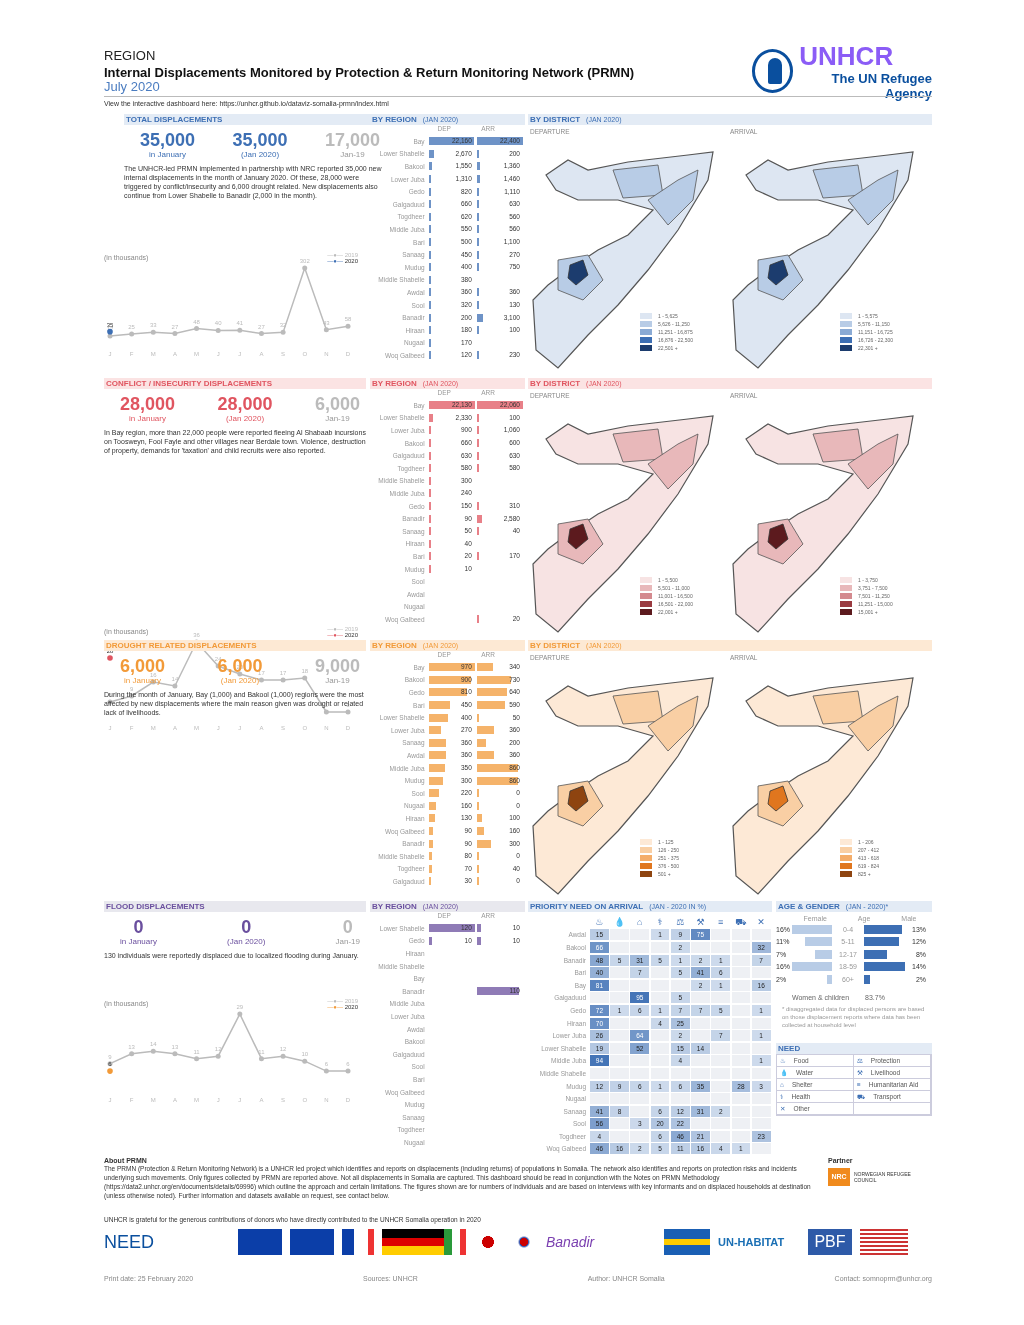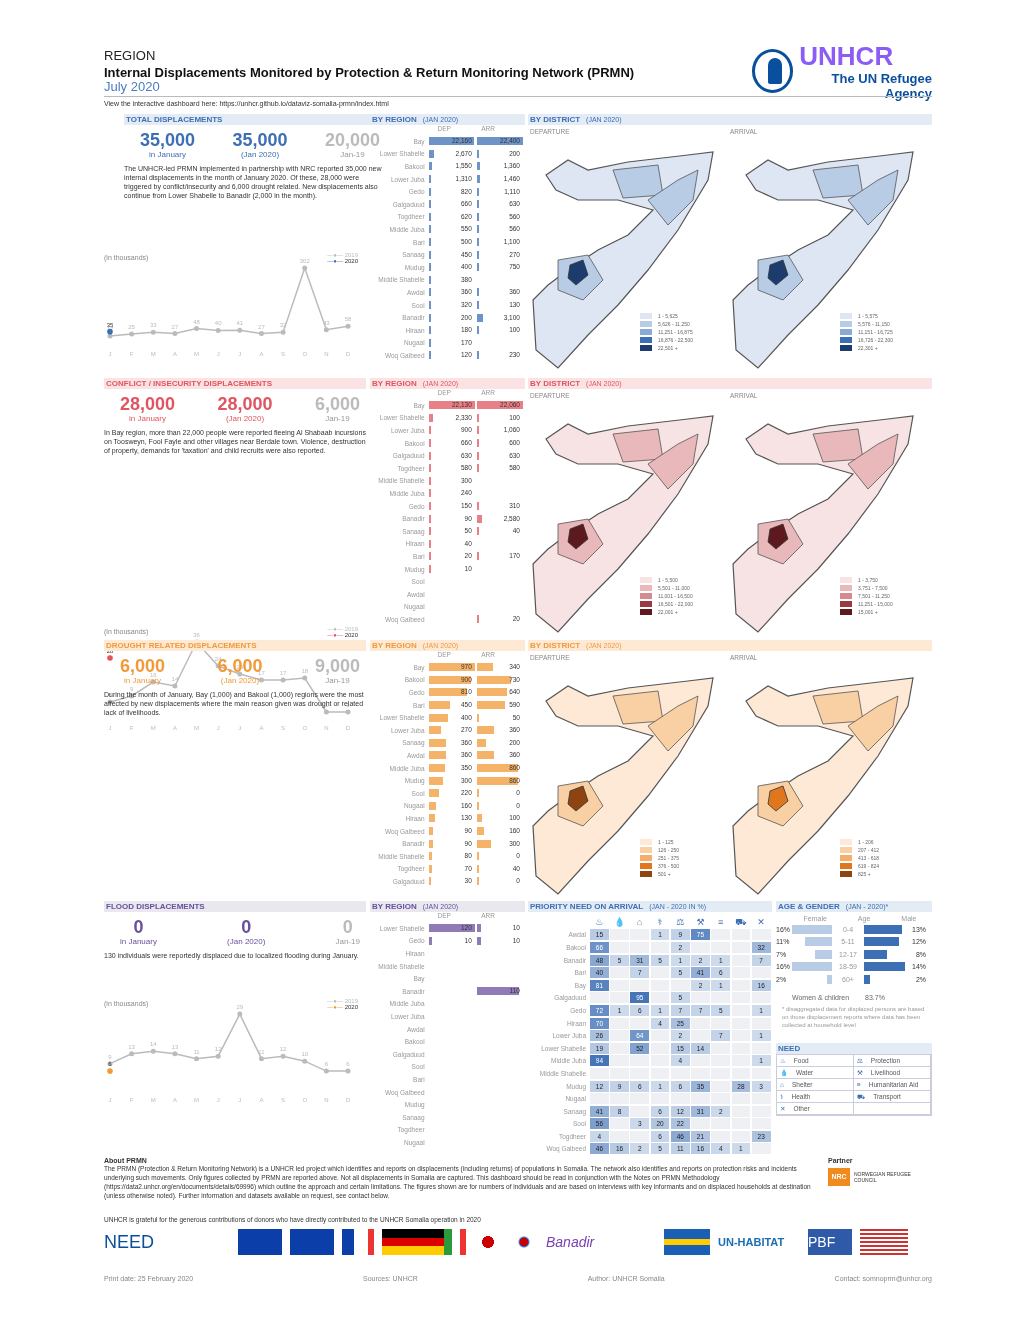--- a/index.html
+++ b/index.html
@@ -80,21 +80,21 @@
    <div class="kpis">
      <div class="kpi cur">
           <div class="v">35,000</div>
           <div class="l">in January</div>
         </div>
      <div class="kpi cur">
           <div class="v">35,000</div>
           <div class="l">(Jan 2020)</div>
         </div>
      <div class="kpi prev">
-          <div class="v">20,000</div>
+          <div class="v">17,000</div>
           <div class="l">Jan-19</div>
         </div>
    </div>
    <div class="desc">The UNHCR-led PRMN implemented in partnership with NRC reported 35,000 new internal displacements in the month of January 2020. Of these, 28,000 were triggered by conflict/insecurity and 6,000 drought related. New displacements also continue from Lower Shabelle to Banadir (2,000 in the month).</div>
     </div>
     <div class="abs chart-box" style="left: 104px; top: 252px; width: 262px; height: 110px;">
       <div class="unit" style="position:absolute;left:0;top:2px">(in thousands)</div>
    <div style="position:absolute;right:8px;top:0;font-size:6px;color:#bbb">
      <div>—●— <span>2019</span></div>
      <div style="color:#333"><span style="color:#3d6fb4">—●—</span> <span>2020</span></div>
@@ -1669,21 +1669,21 @@
   <div class="donor" style="width:12px;background:#0b3ea8"></div>
   <div class="donor" style="width:6px;background:#e33;margin-left:6px"></div>
   <div class="donor" style="width:62px;background:linear-gradient(#000 33%,#d00 33% 66%,#fc0 66%)"></div>
   <div class="donor" style="width:8px;background:#2a9a3a;margin-left:-8px"></div>
   <div class="donor" style="width:6px;background:#e33"></div>
   <div class="donor" style="width:28px;background:radial-gradient(circle,#c00 30%,#fff 32%)"></div>
   <div class="donor" style="width:28px;background:radial-gradient(circle,#c00 20%,#1a3aa0 22%,#fff 32%)"></div>
   <div class="donor" style="width:110px;color:#7a3fb0;font-size:14px;line-height:26px;font-style:italic">Banadir</div>
   <div class="donor" style="width:46px;background:linear-gradient(#1a5fb4 40%,#fc0 40% 60%,#1a5fb4 60%)"></div>
   <div class="donor" style="width:82px;color:#1a6fb4;font-size:11px;font-weight:bold;line-height:26px">UN-HABITAT</div>
-  <div class="donor" style="width:44px;background:#2e5aa8;color:#fff;font-size:14px;text-align:left;line-height:26px">PBF</div>
+  <div class="donor" style="width:44px;background:#2e5aa8;color:#fff;font-size:16px;text-align:center;line-height:26px">PBF</div>
   <div class="donor" style="width:48px;background:repeating-linear-gradient(#c33 0 2px,#fff 2px 4px)"></div>
 </div>
 
 <div class="abs" style="left:104px;top:1275px;width:828px;display:flex;justify-content:space-between;font-size:7px;color:#888">
   <span>Print date: 25 February 2020</span>
   <span>Sources: UNHCR</span>
   <span>Author: UNHCR Somalia</span>
   <span>Contact: somnoprm@unhcr.org</span>
 </div>
 

